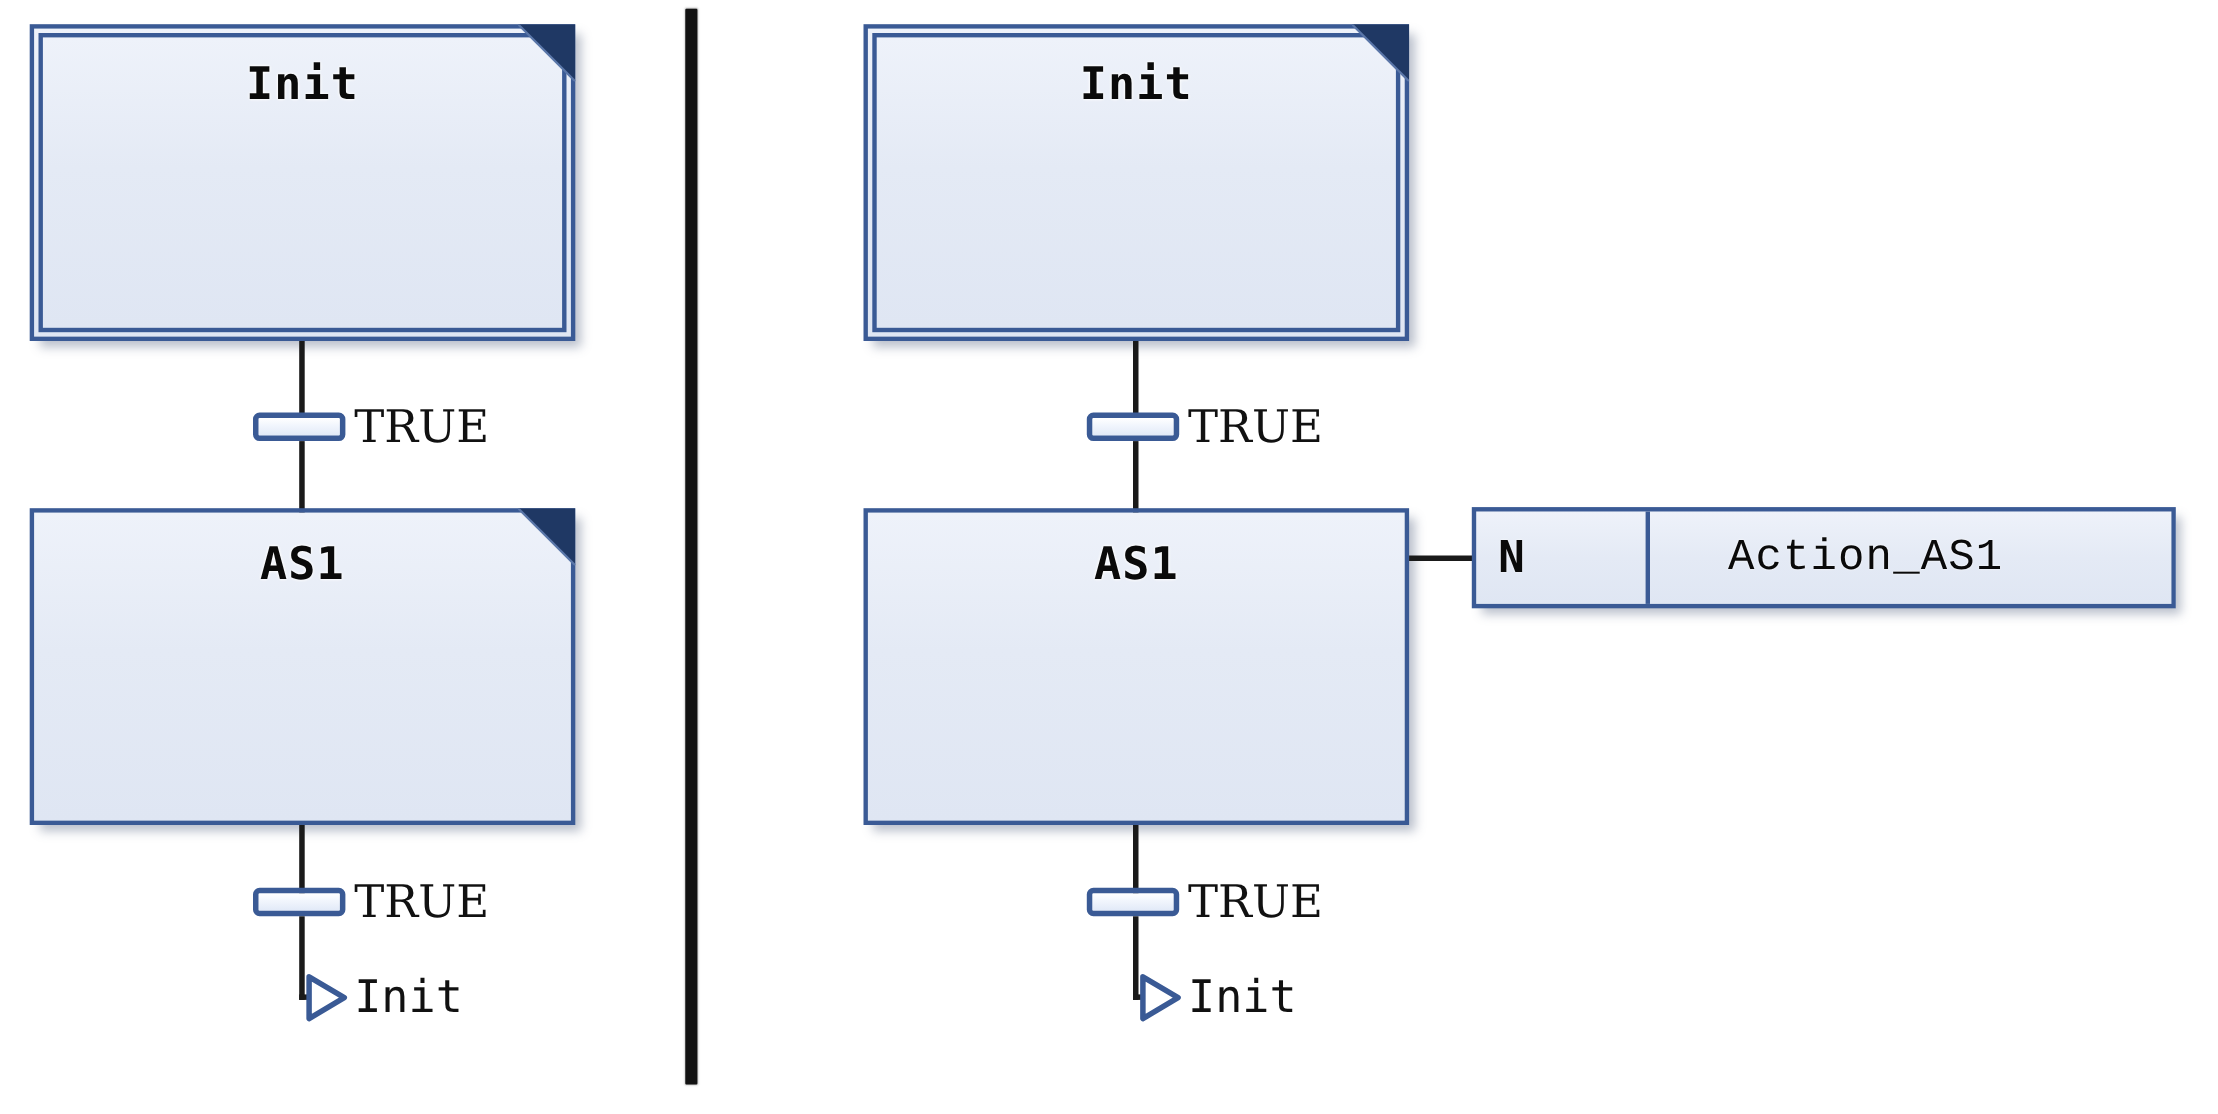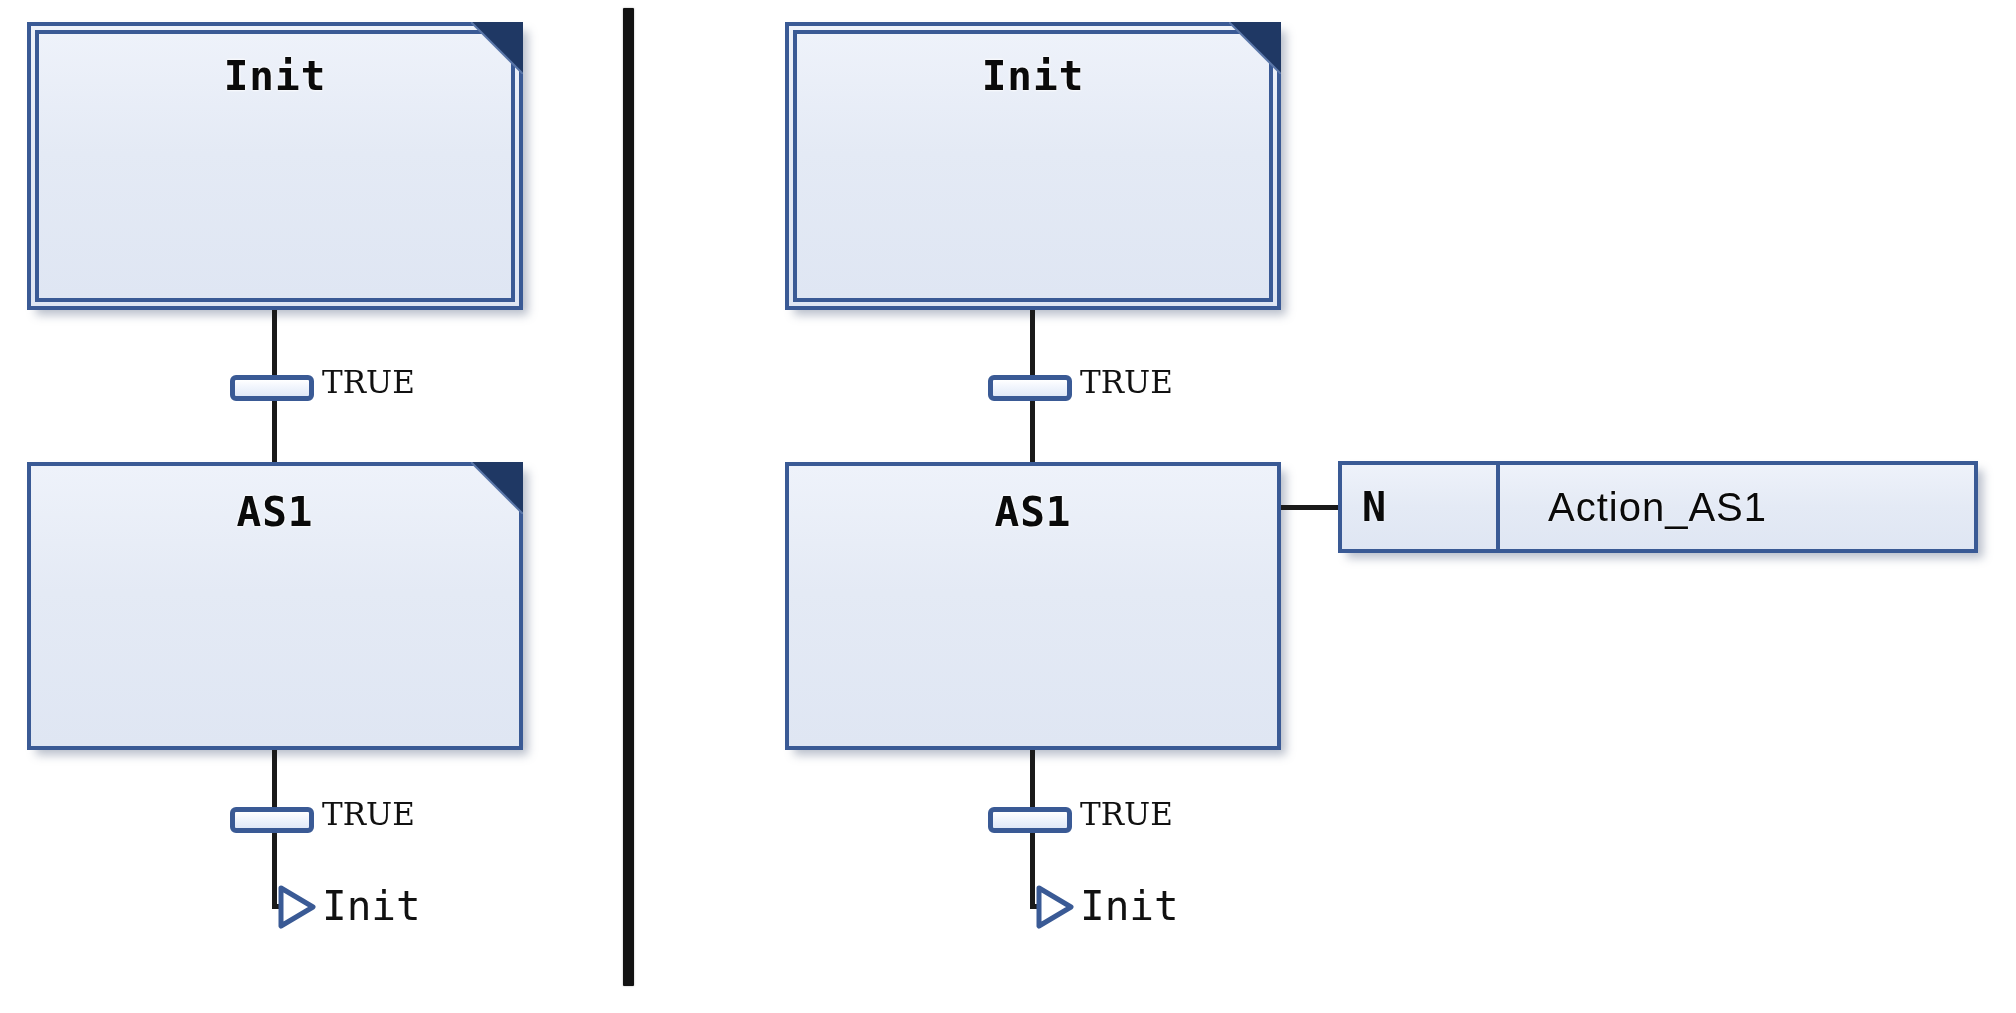--- a/index.html
+++ b/index.html
@@ -91,21 +91,21 @@
     box-sizing: border-box;
     width: 84px;
     height: 26px;
     border: 5px solid #3a5a95;
     border-radius: 6px;
     background: linear-gradient(180deg, #ffffff 0%, #f2f6fd 40%, #e1e9f7 100%);
   }
   .trans-label {
     position: absolute;
     font-family: "DejaVu Serif", serif;
-    font-size: 31px;
+    font-size: 41px;
     color: #111111;
     white-space: nowrap;
     text-shadow: 0 0 2px #ffffff;
   }
 
   
   .jump-arrow {
     position: absolute;
     width: 40px;
     height: 46px;
@@ -139,22 +139,22 @@
     font-family: "DejaVu Sans Mono", monospace;
     font-weight: bold;
     font-size: 40px;
     color: #0a0a0a;
     text-shadow: 0 0 2px #ffffff;
   }
   .action-name {
     flex: 1;
     display: flex;
     align-items: center;
-    padding-left: 48px;
-    font-family: Liberation Sans, sans-serif;
+    padding-left: 71px;
+    font-family: Liberation Mono, monospace;
     font-size: 40px;
     color: #0a0a0a;
     letter-spacing: 1px;
     text-shadow: 0 0 2px #ffffff;
   }
 </style>
 </head>
 <body>
 
 <div class="canvas">

